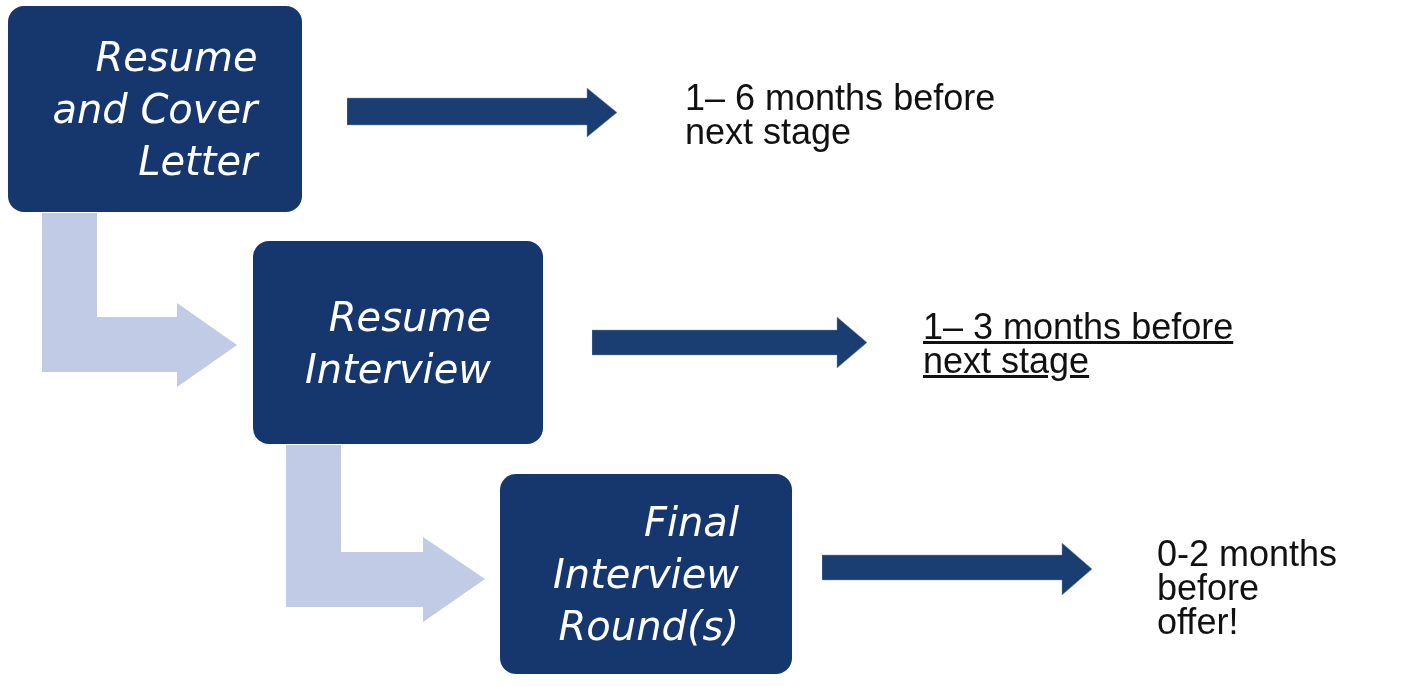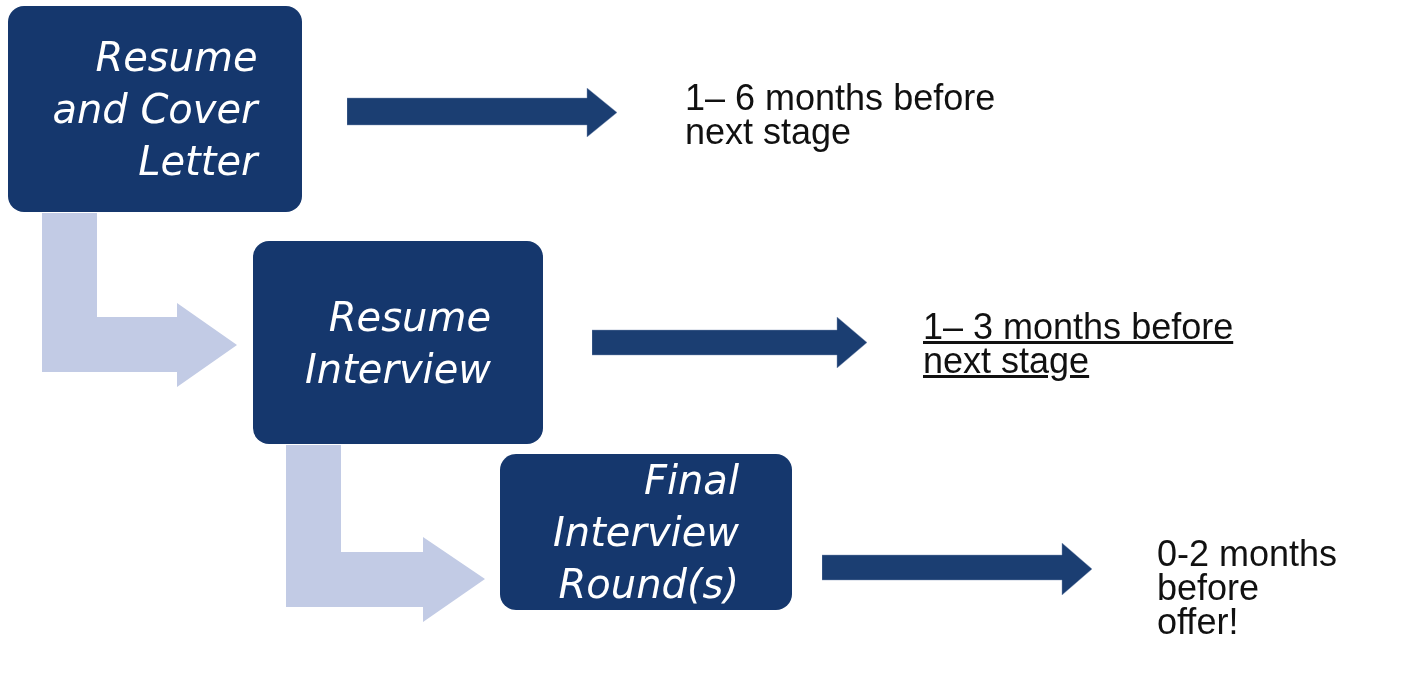--- a/index.html
+++ b/index.html
@@ -31,21 +31,21 @@
   }
   .stage-label {
     color: var(--box-text);
     font-size: 40px;
     line-height: 52px;
     font-weight: 500;
     white-space: pre-line;
   }
   .box1 { left: 8px;   top: 6px;   width: 294px; height: 206px; }
   .box2 { left: 253px; top: 241px; width: 290px; height: 203px; }
-  .box3 { left: 500px; top: 454px; width: 292px; height: 156px; }
+  .box3 { left: 500px; top: 474px; width: 292px; height: 200px; }
 
   .arrow, .connector { position: absolute; display: block; }
   .arrow1 { left: 347px; top: 88px;  width: 270px; height: 49px; }
   .arrow2 { left: 592px; top: 317px; width: 275px; height: 51px; }
   .arrow3 { left: 822px; top: 543px; width: 270px; height: 52px; }
   .conn1  { left: 42px;  top: 213px; width: 195px; height: 174px; }
   .conn2  { left: 286px; top: 445px; width: 199px; height: 177px; }
 
   .annotation {
     position: absolute;

